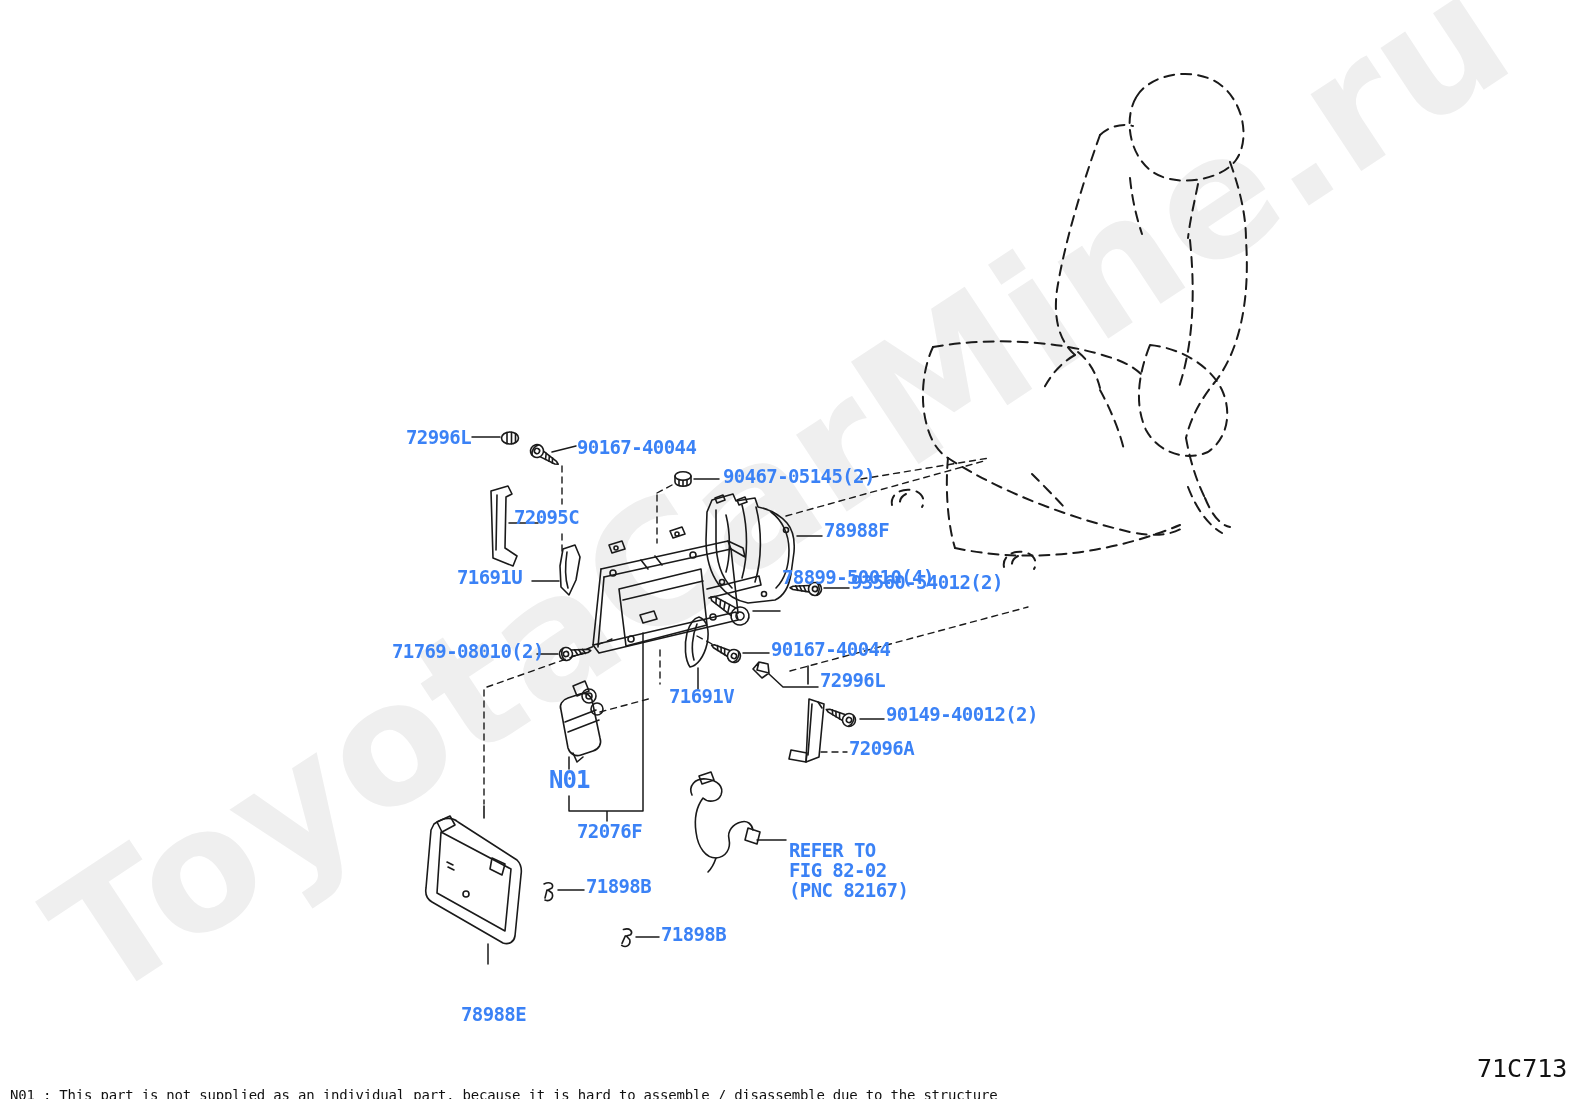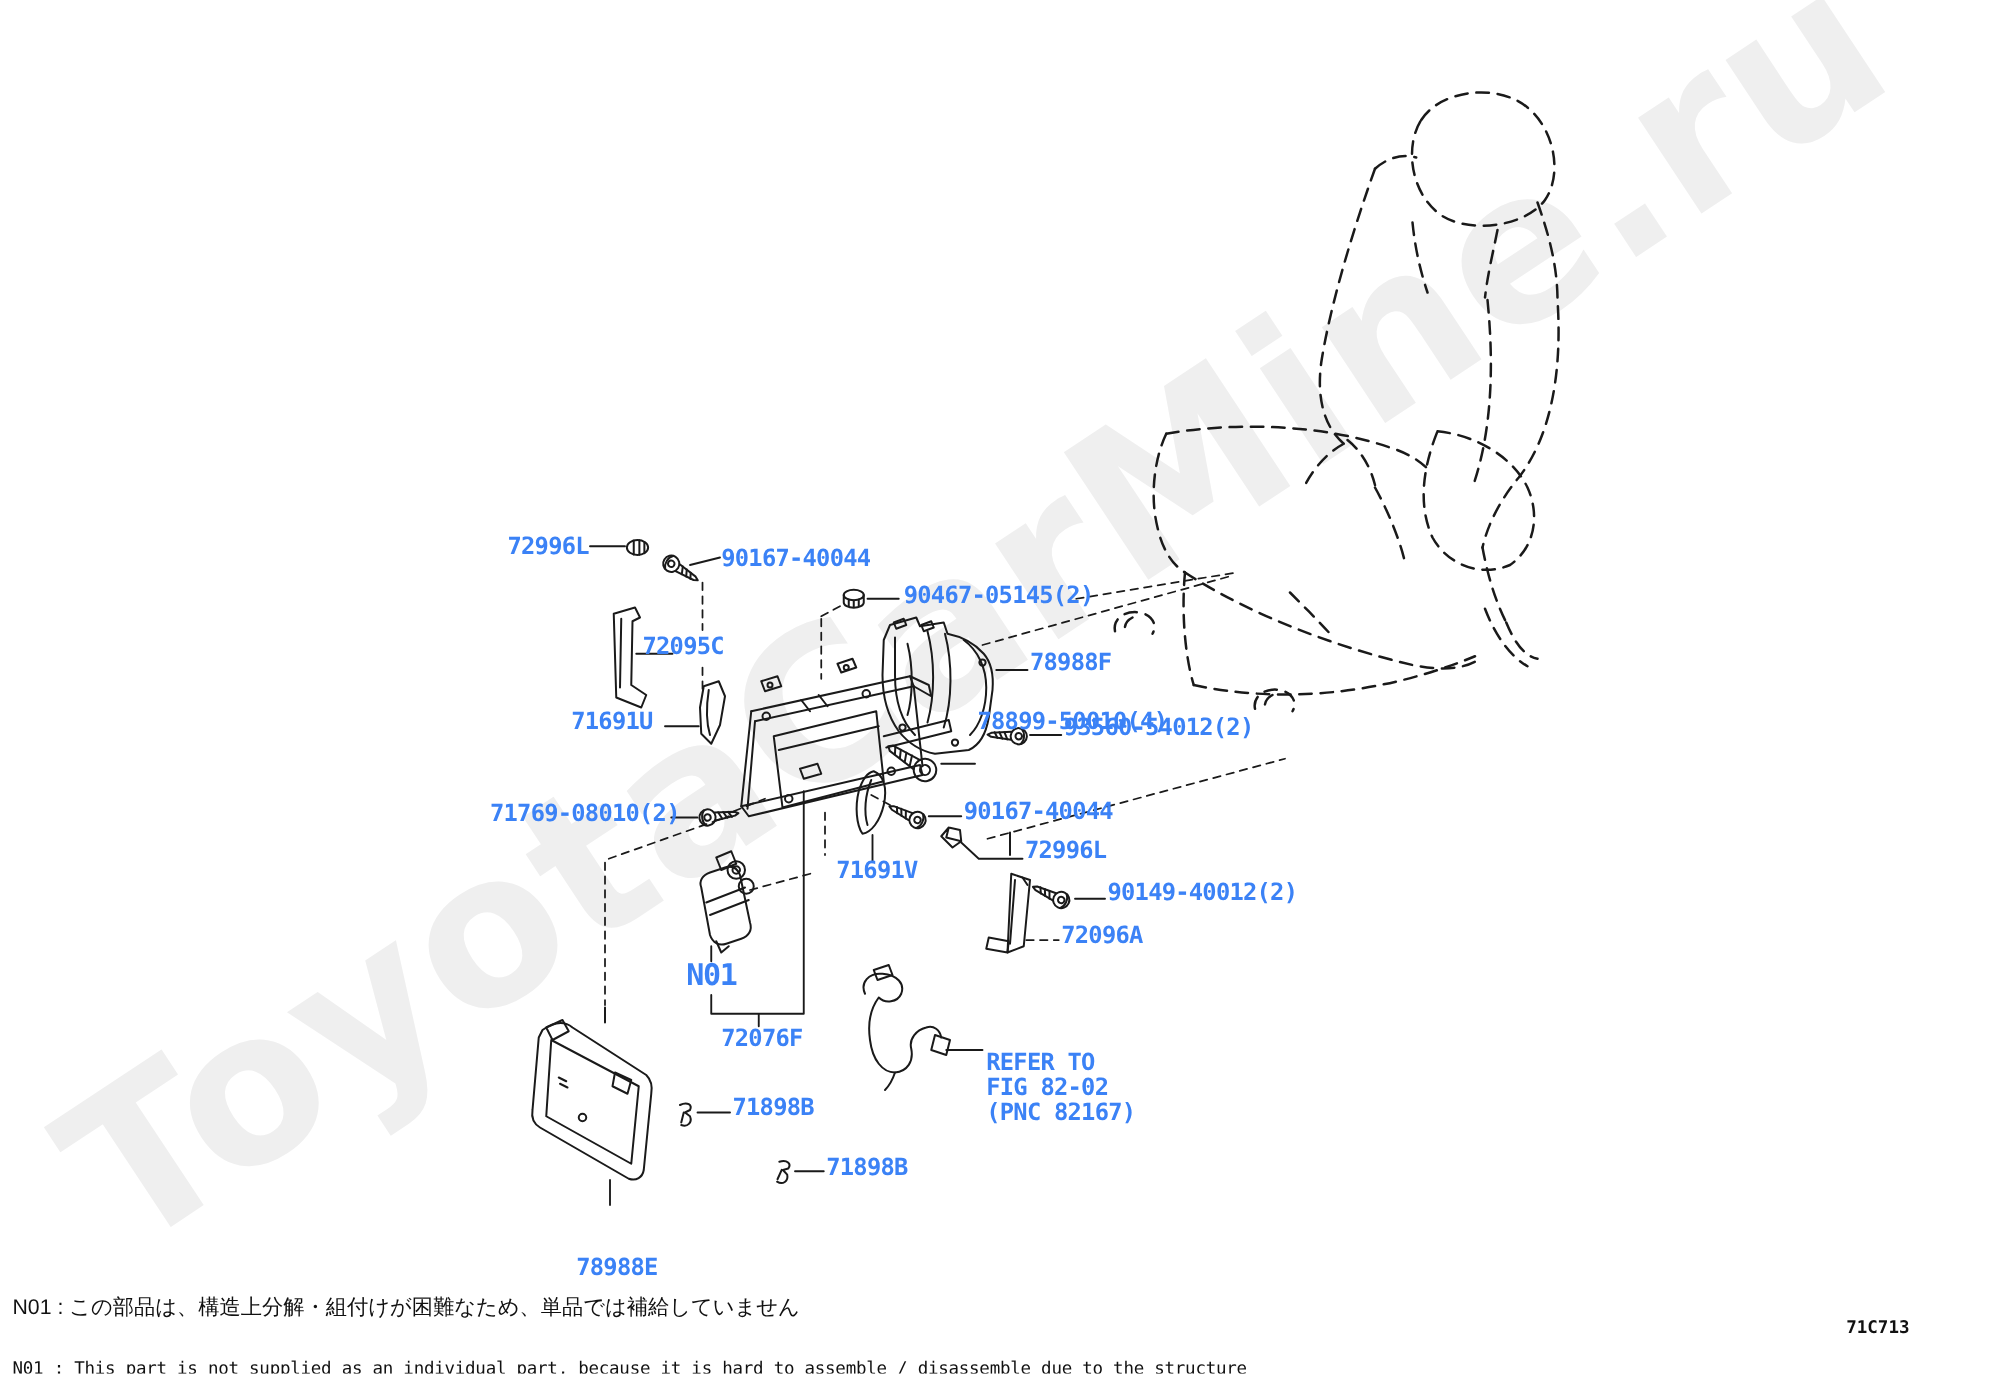--- a/index.html
+++ b/index.html
@@ -11,21 +11,21 @@
              transform:rotate(-33.5deg);transform-origin:0 50%;white-space:nowrap;
              user-select:none;z-index:1;}
   #art{position:absolute;left:0;top:0;z-index:2;}
   .pn{position:absolute;z-index:3;font-weight:bold;font-size:19px;letter-spacing:-0.6px;
       color:#3b82f6;white-space:nowrap;line-height:1;}
   .pn-big{font-size:24px;letter-spacing:-1px;}
   .refblock div{line-height:20px;}
   .note{position:absolute;z-index:3;color:#111;white-space:nowrap;}
   #note-jp{left:10px;top:1034px;font-size:17px;font-family:"Liberation Sans","DejaVu Sans",sans-serif;}
   #note-en{left:10px;top:1060px;font-size:14px;letter-spacing:-0.2px;font-family:"DejaVu Sans Mono","Liberation Mono",monospace;margin-top:27px;}
-  #figcode{left:1477px;top:1054px;font-size:14px;font-weight:bold;}
+  #figcode{left:1477px;top:1054px;font-size:25px;font-weight:normal;}
 </style>
 </head>
 <body>
 
 <div id="stage">
 
   <div id="watermark">ToyotaCarMine.ru</div>
 
   <svg id="art" width="1592" height="1099" viewBox="0 0 1592 1099" fill="none" stroke="#1a1a1a" stroke-width="1.6" stroke-linecap="round" stroke-linejoin="round">
 
@@ -220,18 +220,17 @@
   <div class="pn" style="left:586px;top:877px;">71898B</div>
   <div class="pn" style="left:661px;top:925px;">71898B</div>
   <div class="pn" style="left:461px;top:965px;margin-top:40px;">78988E</div>
 
   <div class="pn refblock" style="left:789px;top:812px;margin-top:28px;">
     <div>REFER TO</div>
     <div>FIG 82-02</div>
     <div>(PNC 82167)</div>
   </div>
 
-  <div class="note" id="note-jp">N01 : この部品は、構造上分解・組付けが困難なため、単品では補給していません</div>
   <div class="note" id="note-en">N01 : This part is not supplied as an individual part, because it is hard to assemble / disassemble due to the structure</div>
 
   <div class="note" id="figcode">71C713</div>
 
 </div>
 
 </body></html>

